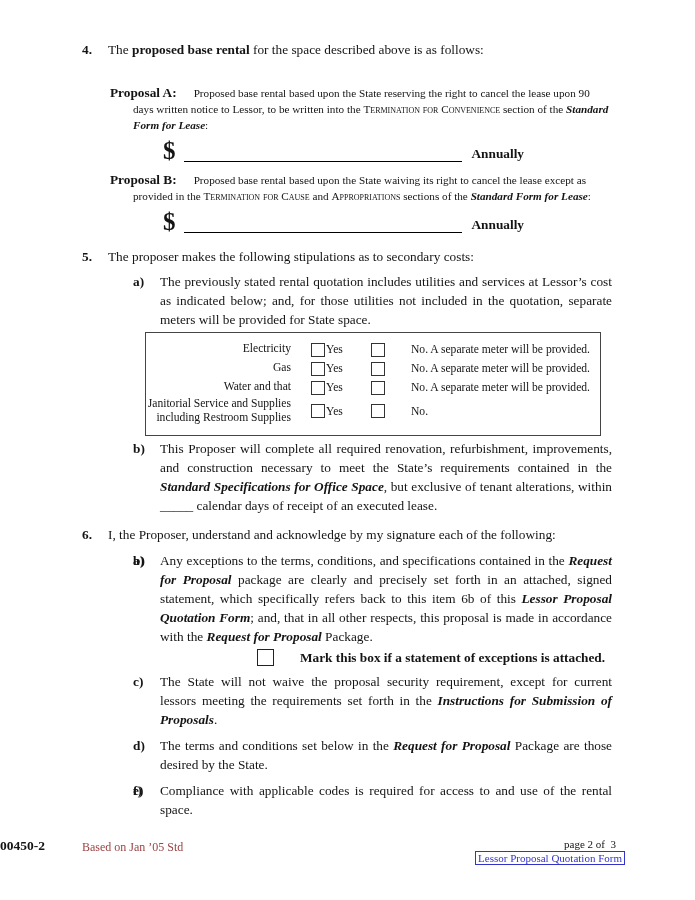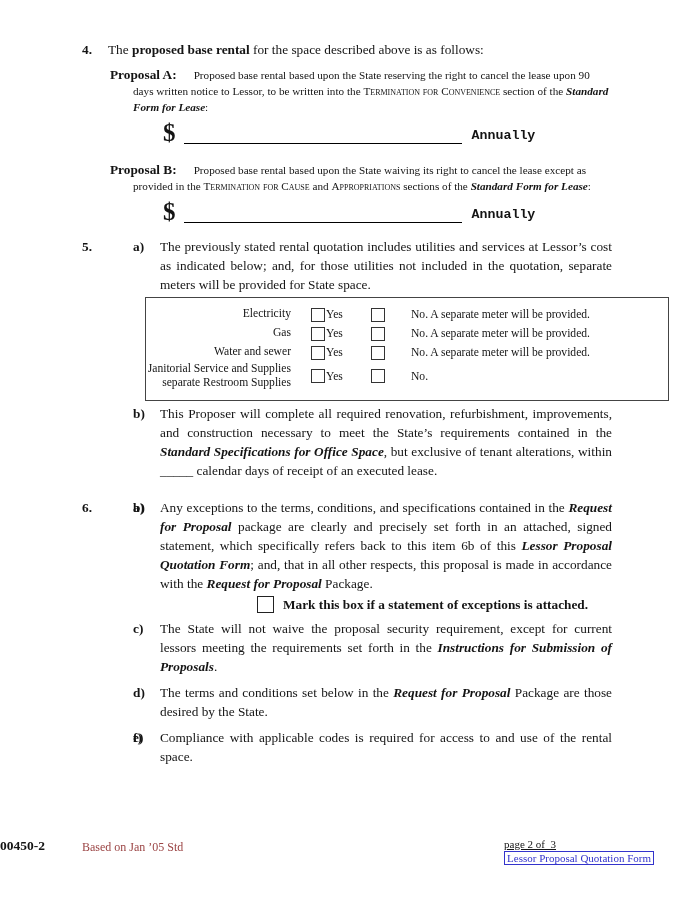--- a/index.html
+++ b/index.html
@@ -27,49 +27,49 @@
   .proposal{margin-left:51px;font-size:11.2px;line-height:16px;text-indent:-23px;}
   .proposal .plabel{font-weight:bold;font-size:13.3px;padding-right:17px;}
   
   .seg-b{font-weight:bold;margin-top:9px;}
   .seg-bi{font-weight:bold;font-style:italic;}
   .seg-sc{font-variant:small-caps;}
   
   .dollar-line{margin-left:81px;margin-top:5px;display:flex;align-items:flex-end;height:24px;}
   .dollar{font-size:25px;font-weight:bold;line-height:22px;}
   .amount-blank{width:278px;border-bottom:1.5px solid #000;height:22px;margin-left:8px;}
-  .annually{font-weight:bold;font-size:13.3px;margin-left:10px;line-height:17px;font-family:Liberation Mono, monospace;}
+  .annually{font-weight:bold;font-size:13.3px;margin-left:10px;line-height:17px;}
   
   .utilities-table{
     box-sizing:border-box;
-    margin:3px 0 3px 63px;width:524px;
+    margin:3px 0 3px 63px;width:456px;
     border:1px solid #444;
     padding:7px 0 9px 0;
     font-size:11.6px;
   }
   .ut-row{display:flex;align-items:center;min-height:19px;}
   .ut-label{width:145px;text-align:right;white-space:pre-line;line-height:1.25;}
   .cb{box-sizing:border-box;width:14px;height:14px;border:1px solid #333;background:#fff;flex:0 0 auto;}
   .ut-row .cb-yes{margin-left:20px;}
   .ut-yes{margin-left:1px;width:30px;}
   .ut-row .cb-no{margin-left:15px;}
   .ut-no{margin-left:26px;}
   
-  .exceptions-line{margin:2px 0 2px 97px;display:flex;align-items:center;}
+  .exceptions-line{margin:2px 0 2px 97px;display:flex;align-items:center;gap:17px;}
   .exceptions-line .cb-big{box-sizing:border-box;width:17px;height:17px;border:1.5px solid #222;flex:0 0 auto;}
   .exceptions-label{font-weight:bold;font-size:13.3px;margin-left:9px;}
   
   .mt5{margin-top:5px;}.mt6{margin-top:6px;}.mt7{margin-top:7px;}
-  .mt8{margin-top:8px;}.mt10{margin-top:18px;}.mt14{margin-top:14px;}
+  .mt8{margin-top:26px;}.mt10{margin-top:10px;}.mt14{margin-top:14px;}
   .mt1{margin-top:1px;}
   
   .footer{position:absolute;left:0;right:0;top:838px;height:40px;font-size:11px;}
   .f-left{position:absolute;left:82px;top:2px;font-size:12px;}
   .f-center{position:absolute;left:0;right:0;top:0;text-align:left;font-weight:bold;font-size:13.5px;}
-  .f-right{position:absolute;right:41px;top:0;text-align:left;text-decoration:underline;}
+  .f-right{position:absolute;right:70px;top:0;text-align:right;}
   .f-page{white-space:pre;display:block;padding-right:9px;}
   .f-link{display:inline-block;margin-top:1px;border:1px solid;padding:0 2px;font-size:11px;}
 </style>
 </head>
 <body>
 
 <div class="page">
 
   <div class="item">
     <span class="num">4.</span>
@@ -91,20 +91,21 @@
   </div>
 
   <div class="dollar-line">
     <span class="dollar">$</span>
     <span class="amount-blank"></span>
     <span class="annually">Annually</span>
   </div>
 
   <div class="item mt14">
     <span class="num">5.</span>
+    <span>The proposer makes the following stipulations as to secondary costs:</span>
   </div>
 
   <div class="sub mt6">
     <span class="letter">a)</span>
     <span><span>The previously stated rental quotation includes utilities and services at Lessor’s cost as indicated below; and, for those utilities not included in the quotation, separate meters will be provided for State space.</span></span>
   </div>
 
   <div class="utilities-table">
     <div class="ut-row">
       <span class="ut-label">Electricity</span>
@@ -114,43 +115,44 @@
       <span class="ut-no">No. A separate meter will be provided.</span>
     </div>
     <div class="ut-row">
       <span class="ut-label">Gas</span>
       <span class="cb cb-yes"></span>
       <span class="ut-yes">Yes</span>
       <span class="cb cb-no"></span>
       <span class="ut-no">No. A separate meter will be provided.</span>
     </div>
     <div class="ut-row">
-      <span class="ut-label">Water and sewer</span>
+      <span class="ut-label">Water and that</span>
       <span class="cb cb-yes"></span>
       <span class="ut-yes">Yes</span>
       <span class="cb cb-no"></span>
       <span class="ut-no">No. A separate meter will be provided.</span>
     </div>
     <div class="ut-row">
       <span class="ut-label">Janitorial Service and Supplies
-separate Restroom Supplies</span>
+including Restroom Supplies</span>
       <span class="cb cb-yes"></span>
       <span class="ut-yes">Yes</span>
       <span class="cb cb-no"></span>
       <span class="ut-no">No.</span>
     </div>
   </div>
 
   <div class="sub mt1">
     <span class="letter">b)</span>
     <span><span>This Proposer will complete all required renovation, refurbishment, improvements, and construction necessary to meet the State’s requirements contained in the </span><span class="seg-bi">Standard Specifications for Office Space</span><span>, but exclusive of tenant alterations, within _____ calendar days of receipt of an executed lease.</span></span>
   </div>
 
   <div class="item mt10">
     <span class="num">6.</span>
+    <span>I, the Proposer, understand and acknowledge by my signature each of the following:</span>
   </div>
 
   <div class="sub mt7">
     <span class="letter">a)</span>
   </div>
 
   <div class="sub mt7">
     <span class="letter">b)</span>
     <span><span>Any exceptions to the terms, conditions, and specifications contained in the </span><span class="seg-bi">Request for Proposal</span><span> package are clearly and precisely set forth in an attached, signed statement, which specifically refers back to this item 6b of this </span><span class="seg-bi">Lessor Proposal Quotation Form</span><span>; and, that in all other respects, this proposal is made in accordance with the </span><span class="seg-bi">Request for Proposal</span><span> Package.</span></span>
     <div class="exceptions-line">

